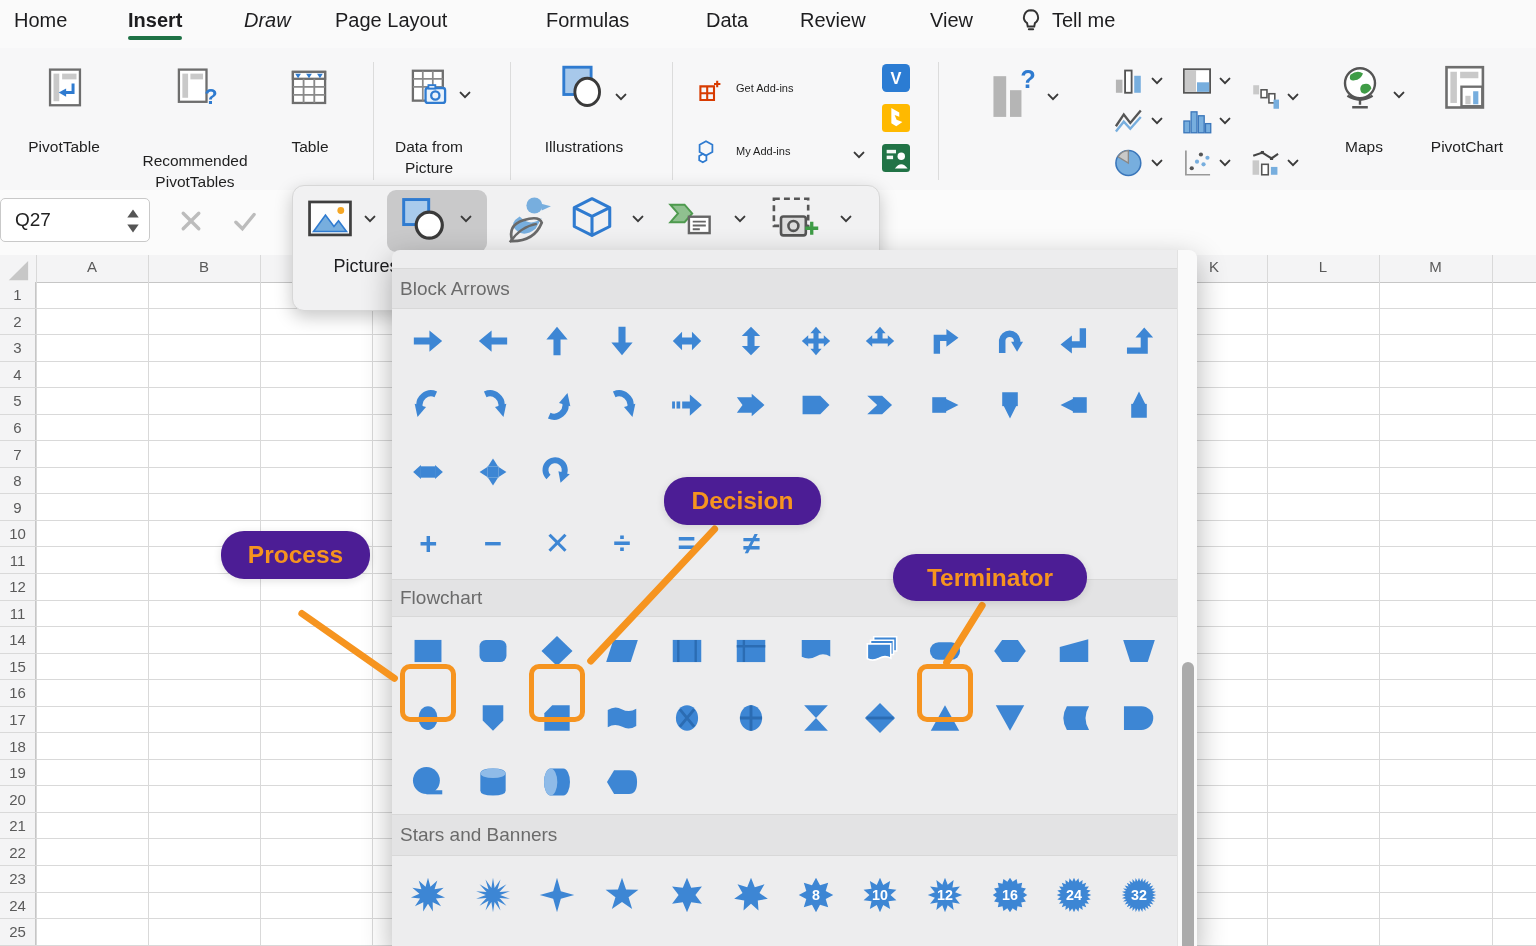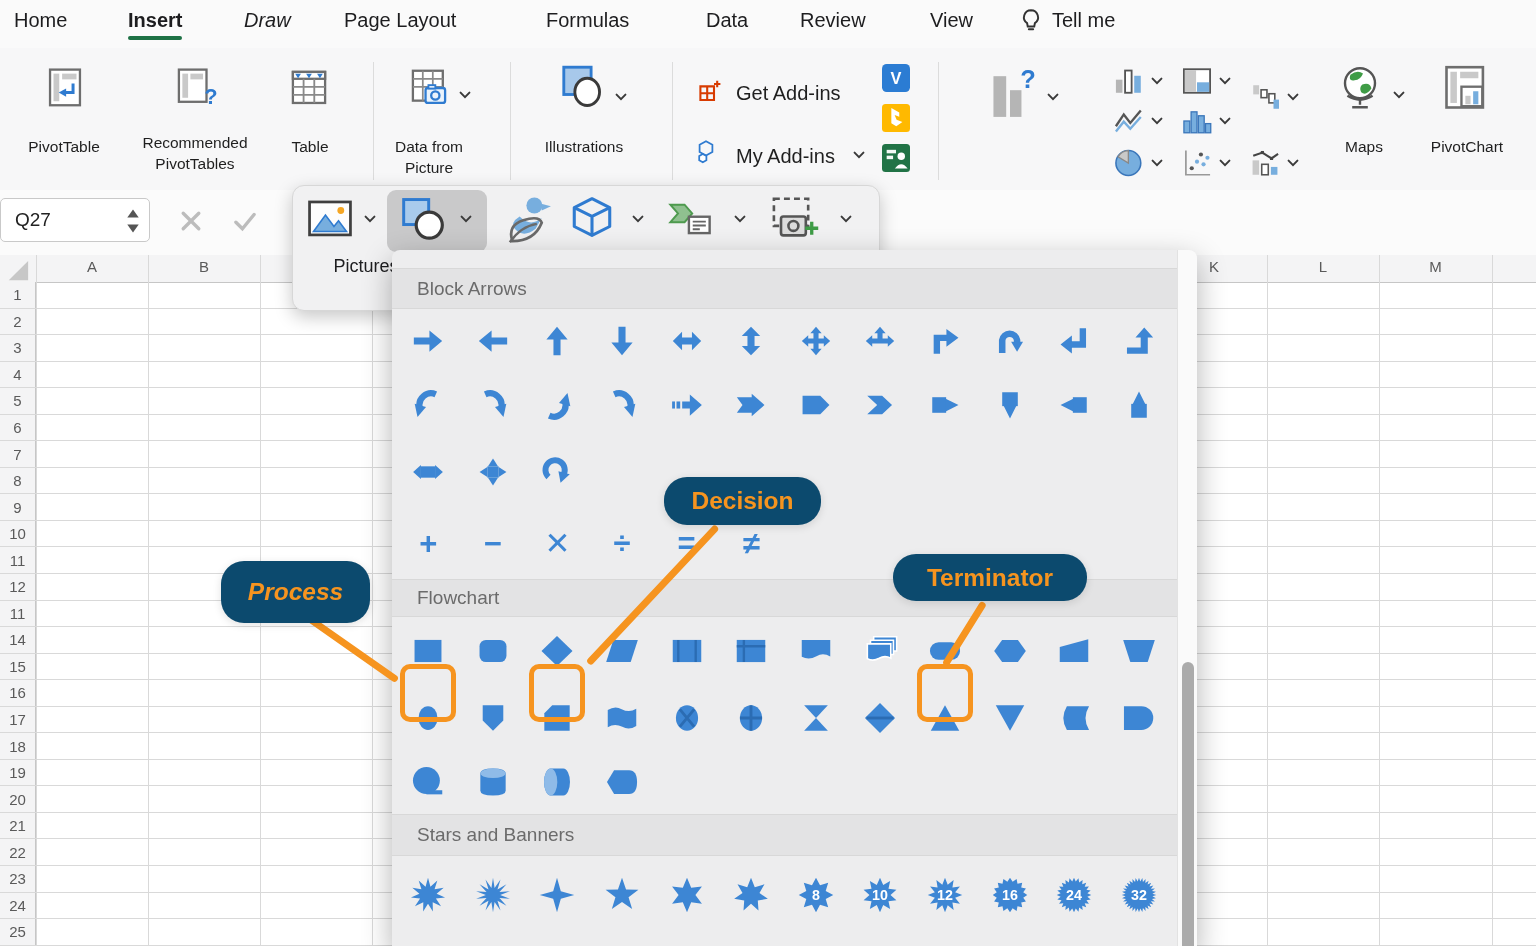--- a/index.html
+++ b/index.html
@@ -10,21 +10,21 @@
   .menu-item.active{font-weight:700;}
   .menu-underline{position:absolute;left:0;right:0;bottom:-8px;height:4.5px;border-radius:2.5px;background:#1e7145;}
   #tellme-group{position:absolute;left:1018px;top:7px;display:flex;align-items:center;gap:8px;}
   #tellme-group .ic{width:26px;height:26px;display:inline-block;}
   
   #ribbon{position:absolute;left:0;top:48px;width:1536px;height:142px;background:#f7f7f8;border-bottom:1px solid #d4d4d4;}
   .rb-divider{position:absolute;top:14px;height:118px;width:1px;background:#dcdcdc;}
   .rb-icon{position:absolute;display:block;}
   .rb-icon svg{width:100%;height:100%;}
   .rb-label{position:absolute;font-size:15.5px;line-height:21px;text-align:center;color:#1f1f1f;}
-  .rb-label-inline{position:absolute;font-size:20px;color:#1f1f1f;white-space:nowrap;}
+  .rb-label-inline{position:absolute;font-size:11px;color:#1f1f1f;white-space:nowrap;}
   .chev{position:absolute;width:14px;height:14px;}
   .chev svg{width:100%;height:100%;}
   .ic{display:inline-block;}
   .ic svg{width:100%;height:100%;display:block;}
   
   #formula-strip{position:absolute;left:0;top:190px;width:1536px;height:65px;background:#fbfbfb;border-bottom:1px solid #c9c9c9;}
   #name-box{position:absolute;left:0px;top:8px;width:150px;height:44px;background:#fff;border:1px solid #c9c9c9;border-radius:5px;box-sizing:border-box;}
   #name-box .val{position:absolute;left:14px;top:10px;font-size:19px;color:#222;}
   #name-box .stepper{position:absolute;right:8px;top:7px;width:16px;height:30px;}
   #fx-cancel{position:absolute;left:178px;top:18px;width:26px;height:26px;}
@@ -42,46 +42,46 @@
   
   #float-toolbar{position:absolute;left:292px;top:185px;width:588px;height:126px;background:#f1f1f2;border:1px solid #d7d7d7;
                  border-radius:12px;box-shadow:0 6px 18px rgba(0,0,0,.22);box-sizing:border-box;z-index:20;}
   .ft-sel{position:absolute;left:94px;top:4px;width:100px;height:62px;background:#c9c9ca;border-radius:9px;}
   #pictures-label{position:absolute;left:8px;top:70px;width:130px;text-align:center;font-size:18px;color:#1d1d1f;}
   
   #shapes-panel{position:absolute;left:392px;top:250px;width:805px;height:700px;background:#ededee;border-radius:8px 8px 0 0;
                 box-shadow:0 10px 30px rgba(0,0,0,.30);z-index:30;overflow:hidden;}
   #panel-inner{position:absolute;left:0;top:0;width:786px;padding-top:18px;}
   .band{box-sizing:border-box;border-top:1px solid #d8d8d8;border-bottom:1px solid #d8d8d8;background:#e3e3e4;display:flex;align-items:center;}
-  .band-title{font-size:19px;color:#6b6b6b;padding-left:25px;}
+  .band-title{font-size:19px;color:#6b6b6b;padding-left:8px;}
   .shape-row{display:flex;align-items:center;padding-left:4px;}
   .shape-cell{width:64.6px;flex:none;display:flex;align-items:center;justify-content:center;height:100%;}
   .shape-ic{width:36px;height:36px;position:relative;}
   .sec-0 .shape-ic{width:34px;height:34px;}
   .sec-2 .shape-ic{width:38px;height:38px;}
   .sec-3 .shape-row{align-items:flex-start;padding-top:13px;}
   .eq-glyph{font-size:31px;font-weight:700;color:#3d86d4;line-height:1;}
   #panel-scroll-track{position:absolute;right:0;top:0;width:19px;height:700px;background:#fafafa;border-left:1px solid #e2e2e2;}
   #panel-scroll-thumb{position:absolute;right:3.5px;top:412px;width:12px;height:300px;border-radius:6px;background:#ababab;}
   
   .hl-box{position:absolute;border:5px solid #F6941F;border-radius:10px;z-index:39;box-sizing:border-box;}
   .callout-line{position:absolute;height:7px;border-radius:4px;background:#F6941F;transform-origin:0 50%;z-index:40;}
-  .callout-pill{position:absolute;background:#0c4a6e;border-radius:23px;display:flex;align-items:center;justify-content:center;
+  .callout-pill{position:absolute;background:#4c1d95;border-radius:23px;display:flex;align-items:center;justify-content:center;
                 font-size:24.5px;font-weight:700;color:#F6941F;z-index:42;box-shadow:0 2px 8px rgba(0,0,0,.12);}
 </style>
 </head>
 <body>
 
 <div id="page">
 
   <nav id="menubar">
       <div class="menu-item" style="left: 14px;">Home</div>
       <div class="menu-item active" style="left: 128px;">Insert<div class="menu-underline"></div></div>
       <div class="menu-item" style="left: 244px; font-style: italic;">Draw</div>
-      <div class="menu-item" style="left: 344px;">Page Layout</div>
+      <div class="menu-item" style="left: 335px;">Page Layout</div>
       <div class="menu-item" style="left: 546px;">Formulas</div>
       <div class="menu-item" style="left: 706px;">Data</div>
       <div class="menu-item" style="left: 800px;">Review</div>
       <div class="menu-item" style="left: 930px;">View</div>
       <div id="tellme-group">
         <span class="ic">
           <svg viewBox="0 0 24 24" xmlns="http://www.w3.org/2000/svg">
             <path d="M12,3 a6.5,6.5 0 0 1 3.6,11.9 l-.6,3.1 h-6 l-.6,-3.1 A6.5,6.5 0 0 1 12,3 Z" fill="none" stroke="#333" stroke-width="1.8"></path>
             <path d="M10,20.5 h4" stroke="#333" stroke-width="1.8" stroke-linecap="round"></path>
           </svg>
@@ -103,21 +103,21 @@
     <div class="rb-label" style="left:4px;top:88px;width:120px;">PivotTable</div>
 
     <span class="rb-icon ic" style="left:172px;top:16px;width:46px;height:48px;">
         <svg viewBox="0 0 40 40" xmlns="http://www.w3.org/2000/svg">
           <rect x="6" y="4" width="24" height="28" fill="#fff" stroke="#6e6e6e" stroke-width="2"></rect>
           <rect x="9" y="7.5" width="5" height="21" fill="#c9c9c9"></rect>
           <rect x="16" y="7.5" width="11" height="5" fill="#c9c9c9"></rect>
           <text x="28" y="34" font-size="19" font-weight="bold" fill="#2f7bd0" font-family="Liberation Sans,sans-serif">?</text>
         </svg>
       </span>
-    <div class="rb-label" style="left:118px;top:84px;width:154px;">Recommended PivotTables</div>
+    <div class="rb-label" style="left:118px;top:102px;width:154px;">Recommended PivotTables</div>
 
     <span class="rb-icon ic" style="left:286px;top:16px;width:46px;height:48px;">
         <svg viewBox="0 0 40 40" xmlns="http://www.w3.org/2000/svg">
           <rect x="6" y="6" width="28" height="27" fill="#fff" stroke="#6e6e6e" stroke-width="2"></rect>
           <rect x="6" y="6" width="28" height="6" fill="#fff" stroke="#6e6e6e" stroke-width="2"></rect>
           <path d="M6,19 H34 M6,26 H34 M15.3,12 V33 M24.6,12 V33" stroke="#8a8a8a" stroke-width="1.6"></path>
           <polygon points="8,7.5 13,7.5 10.5,11.5" fill="#2f7bd0"></polygon>
           <polygon points="17.5,7.5 22.5,7.5 20,11.5" fill="#2f7bd0"></polygon>
           <polygon points="27,7.5 32,7.5 29.5,11.5" fill="#2f7bd0"></polygon>
         </svg>
@@ -987,21 +987,21 @@
       </div>
     <div id="panel-scroll-track">
       <div id="panel-scroll-thumb"></div>
     </div>
   </div>
 
   <div class="callout-line" style="left:299px;top:608px;width:120px;transform:rotate(35deg);"></div>
   <div class="callout-line" style="left:717px;top:523px;width:188px;transform:rotate(133.2deg);"></div>
   <div class="callout-line" style="left:984px;top:599px;width:74px;transform:rotate(122deg);"></div>
 
-  <div class="callout-pill" style="left:221px;top:561px;width:149px;height:62px;font-style:italic;">
+  <div class="callout-pill" style="left:221px;top:531px;width:149px;height:48px;">
     <span>Process</span>
   </div>
   <div class="callout-pill" style="left:664px;top:477px;width:157px;height:48px;">
     <span>Decision</span>
   </div>
   <div class="callout-pill" style="left:893px;top:554px;width:194px;height:47px;">
     <span>Terminator</span>
   </div>
 <div class="hl-box" style="left: 400.297px; top: 664px; width: 56px; height: 58px;"></div>
     <div class="hl-box" style="left: 529.484px; top: 664px; width: 56px; height: 58px;"></div>

